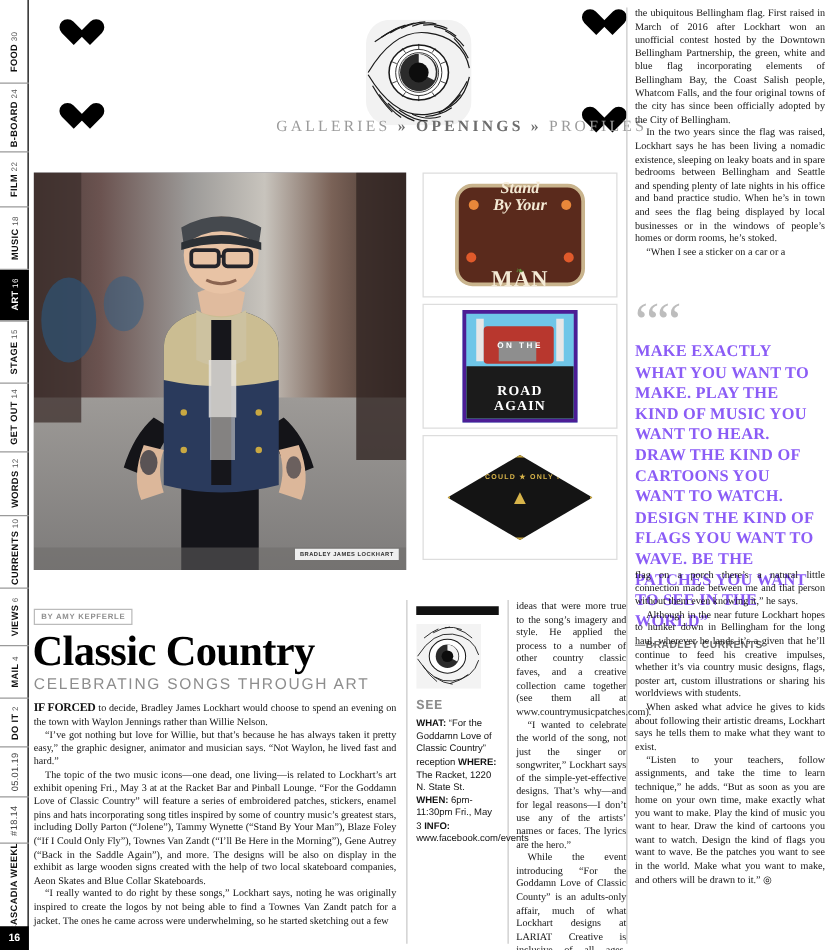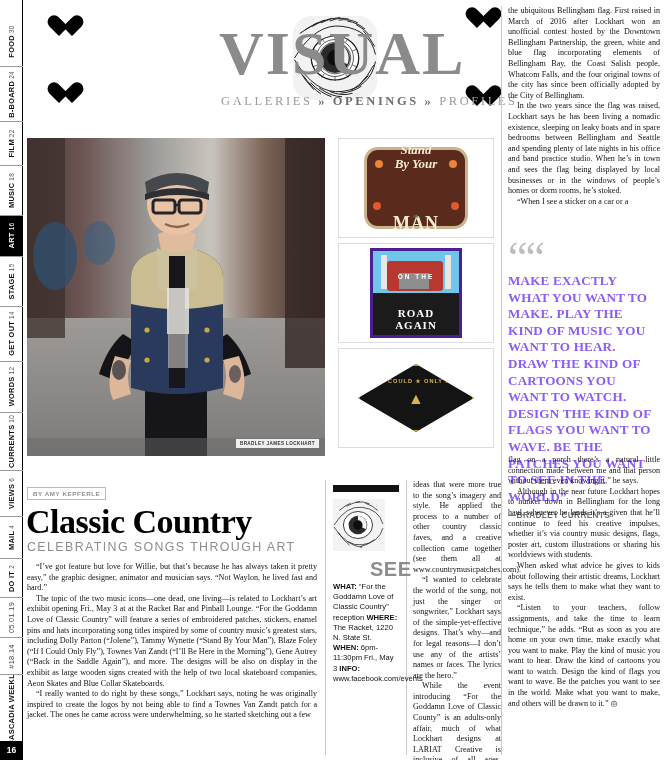--- a/index.html
+++ b/index.html
@@ -178,24 +178,23 @@
   .vrule{position:absolute;width:1px;background:#c9c9c9;}
   .vr-1{left:325px;top:480px;height:275px;}
   .vr-2{left:406px;top:480px;height:275px;}
   .vr-3{left:501px;top:6px;height:749px;}
 
   
   .see-box{position:absolute;left:333px;top:485px;width:66px;}
   .see-bar{width:66px;height:7px;background:#111;margin-bottom:7px;}
   .see-eye{width:52px;height:52px;margin-bottom:4px;}
   .see-title{
-    font-family:Liberation Sans, sans-serif;
-    font-size:20px;font-weight:bold;color:#8d8d8d;letter-spacing:.5px;line-height:1;
+    font-family:Liberation Mono, monospace;
+    font-size:11px;font-weight:bold;color:#8d8d8d;letter-spacing:.5px;line-height:1;
     margin-bottom:3px;
-    margin-left:37px;
   }
   .see-body{
     font-family:"Liberation Sans Narrow","Liberation Sans",sans-serif;
     font-size:7.6px;line-height:10.2px;color:#111;
   }
   .see-body b{font-weight:bold;}
 
   
   .pull{
     position:absolute;left:508px;top:243px;width:150px;
@@ -334,21 +333,20 @@
             <path d="M62 68 L65 72"></path>
             <path d="M50 71 L50 76"></path>
           <path d="M38 68 L35 72"></path>
             <path d="M30 58 L25 60"></path>
             <path d="M30 42 L25 40"></path>
           <path d="M38 32 L35 28"></path>
         </g>
       </g>
     </svg>
 
-    <div class="visual-word">VISUAL</div>
     <div class="visual-sub">
       <span>GALLERIES</span>
       <span class="chev">»</span>
       <b>OPENINGS</b>
       <span class="chev">»</span>
       <span>PROFILES</span>
     </div>
   </div>
 
   <div class="photo">
@@ -445,21 +443,22 @@
 
   <div class="byline">BY AMY KEPFERLE</div>
   <div class="headline">Classic Country</div>
   <div class="kicker">CELEBRATING SONGS THROUGH ART</div>
 
   <div class="vrule vr-1"></div>
   <div class="vrule vr-2"></div>
   <div class="vrule vr-3"></div>
 
   <div class="col col-a">
-    <p>“I’ve got feature but love for Willie, but that’s because he has always taken it pretty easy,” the graphic designer, animator and musician says. “Not Waylon, he lived fast and hard.”</p>
+    <p class="first"><span class="lead">IF FORCED</span><span> to decide, Bradley James Lockhart would choose to spend an evening on the town with Waylon Jennings rather than Willie Nelson.</span></p>
+    <p>“I’ve got nothing but love for Willie, but that’s because he has always taken it pretty easy,” the graphic designer, animator and musician says. “Not Waylon, he lived fast and hard.”</p>
     <p>The topic of the two music icons—one dead, one living—is related to Lockhart’s art exhibit opening Fri., May 3 at at the Racket Bar and Pinball Lounge. “For the Goddamn Love of Classic Country” will feature a series of embroidered patches, stickers, enamel pins and hats incorporating song titles inspired by some of country music’s greatest stars, including Dolly Parton (“Jolene”), Tammy Wynette (“Stand By Your Man”), Blaze Foley (“If I Could Only Fly”), Townes Van Zandt (“I’ll Be Here in the Morning”), Gene Autrey (“Back in the Saddle Again”), and more. The designs will be also on display in the exhibit as large wooden signs created with the help of two local skateboard companies, Aeon Skates and Blue Collar Skateboards.</p>
     <p>“I really wanted to do right by these songs,” Lockhart says, noting he was originally inspired  to create the logos by not being able to find a Townes Van Zandt patch for a jacket. The ones he came across were underwhelming, so he started sketching out a few</p>
   </div>
 
   <div class="see-box">
     <div class="see-bar"></div>
     <svg class="see-eye" viewBox="0 0 100 100">
       <rect width="100" height="100" fill="#f3f3f3"></rect>
       <g stroke="#1a1a1a" stroke-width="1.4" fill="none">
         <path d="M2 50 Q26 12 56 16 Q88 20 96 48"></path>

